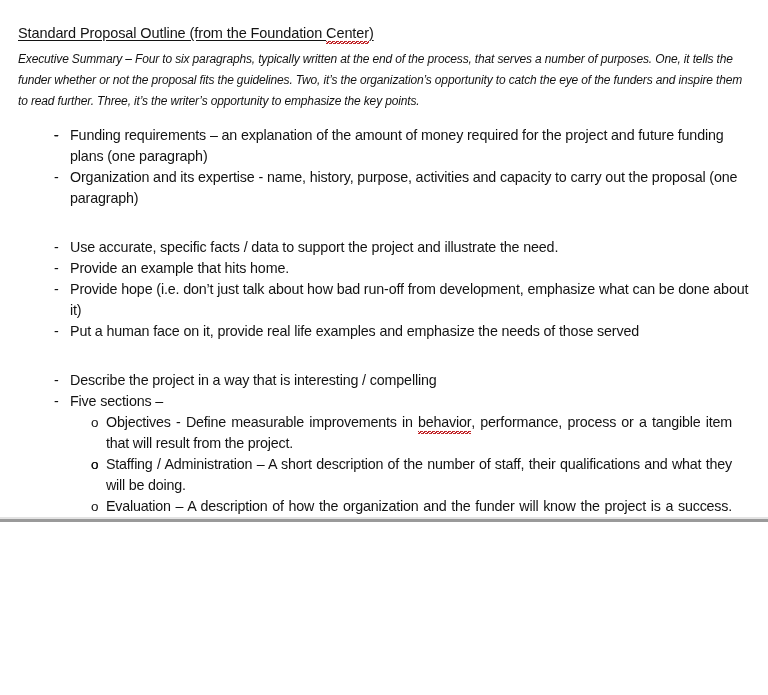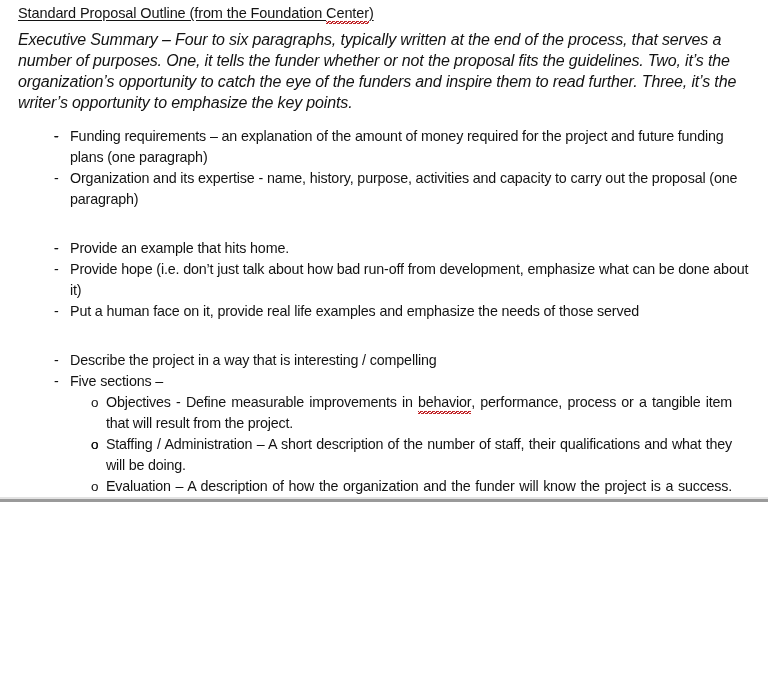--- a/index.html
+++ b/index.html
@@ -18,38 +18,39 @@
   }
 
   .page {
     position: relative;
     width: 768px;
     height: 502px;
     background: #ffffff;
     box-sizing: border-box;
     padding: 4px 18px 0 18px;
     overflow: hidden;
+    margin-top: 20px;
   }
 
   
   .doc-title {
     font-size: 14.5px;
     line-height: 19px;
     font-weight: 400;
     text-decoration: underline;
     text-underline-offset: 2px;
     margin: 0 0 6px 0;
     white-space: nowrap;
     letter-spacing: -0.1px;
   }
 
   
   .lead {
     font-style: italic;
-    font-size: 16px;
+    font-size: 12px;
     line-height: 21px;
     text-align: left;
     margin: 0;
     letter-spacing: -0.15px;
   }
   .lead.tight { letter-spacing: -0.25px; }
   .gap-md { height: 13px; }
   .gap-lg { height: 15px; }
 
   
@@ -167,20 +168,21 @@
   </ul>
 
   <div class="gap-lg"></div>
 
 
   <div class="gap-md"></div>
 
   <ul class="blist">
     <li class="bitem">
       <span class="marker">-</span>
+      <span>Use accurate, specific facts / data to support the project and illustrate the need.</span>
     </li>
     <li class="bitem">
       <span class="marker">-</span>
       <span>Provide an example that hits home.</span>
     </li>
     <li class="bitem">
       <span class="marker">-</span>
       <span>Provide hope (i.e. don’t just talk about how bad run-off from development, emphasize what can be done about it)</span>
     </li>
     <li class="bitem">

